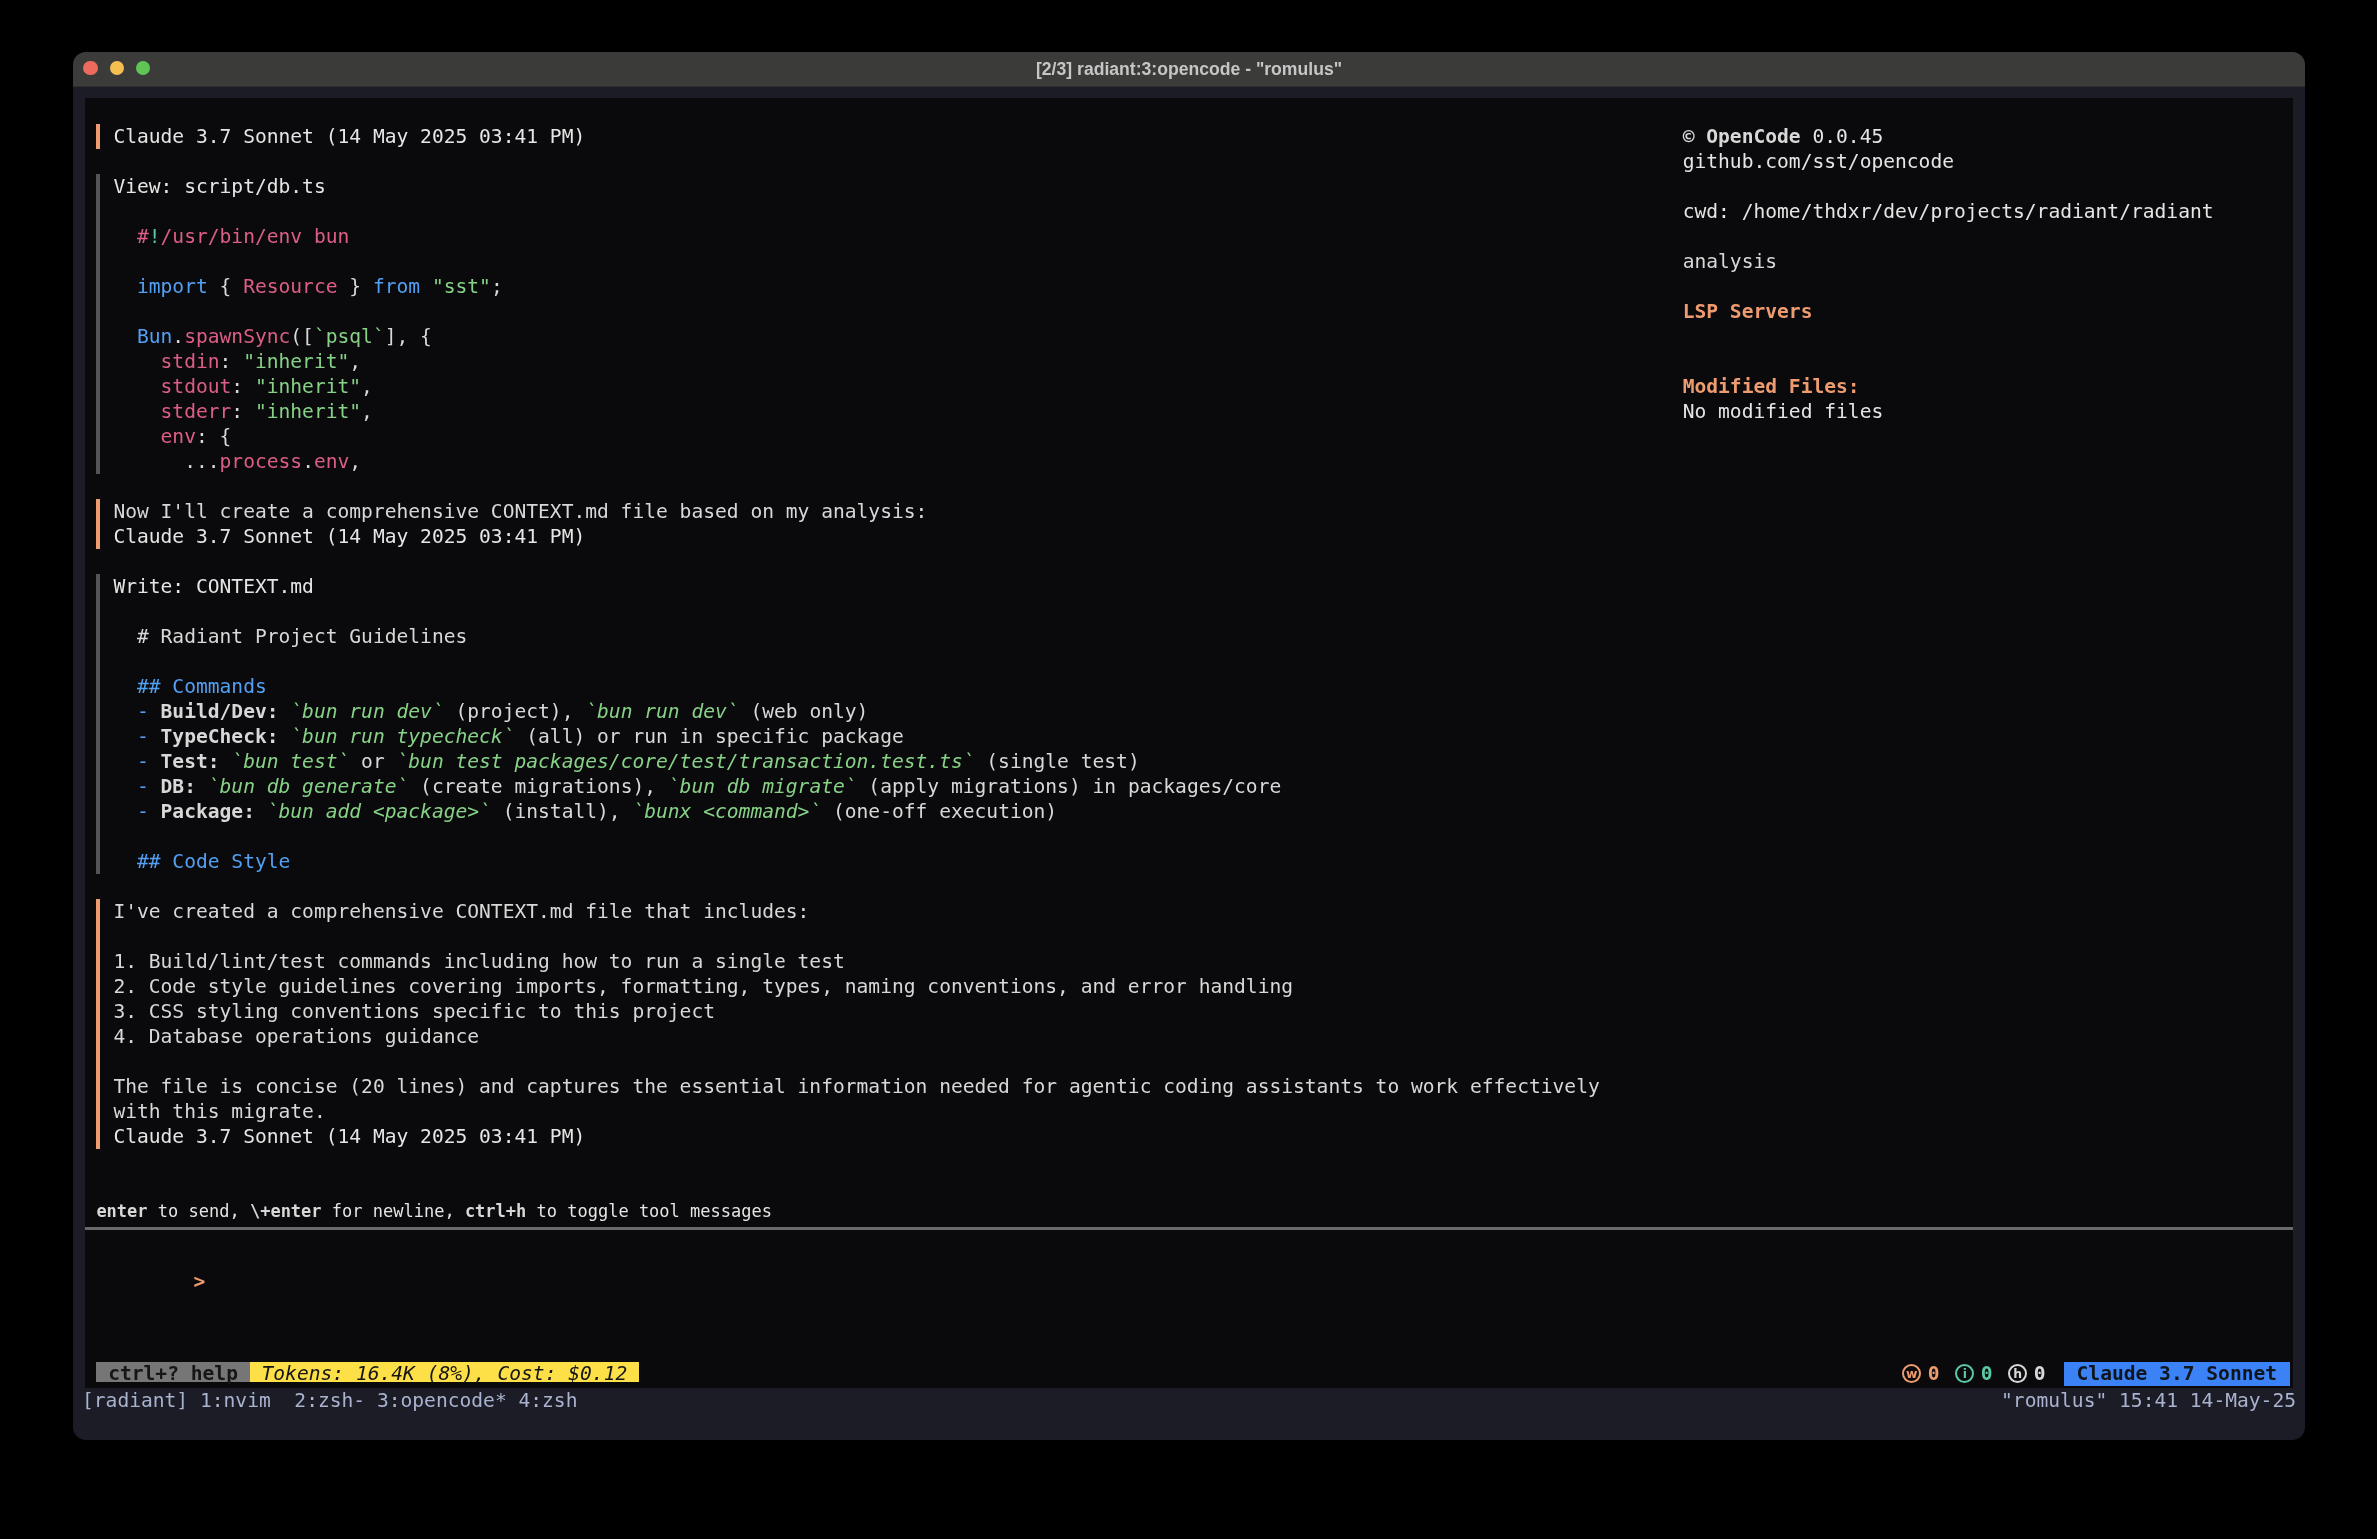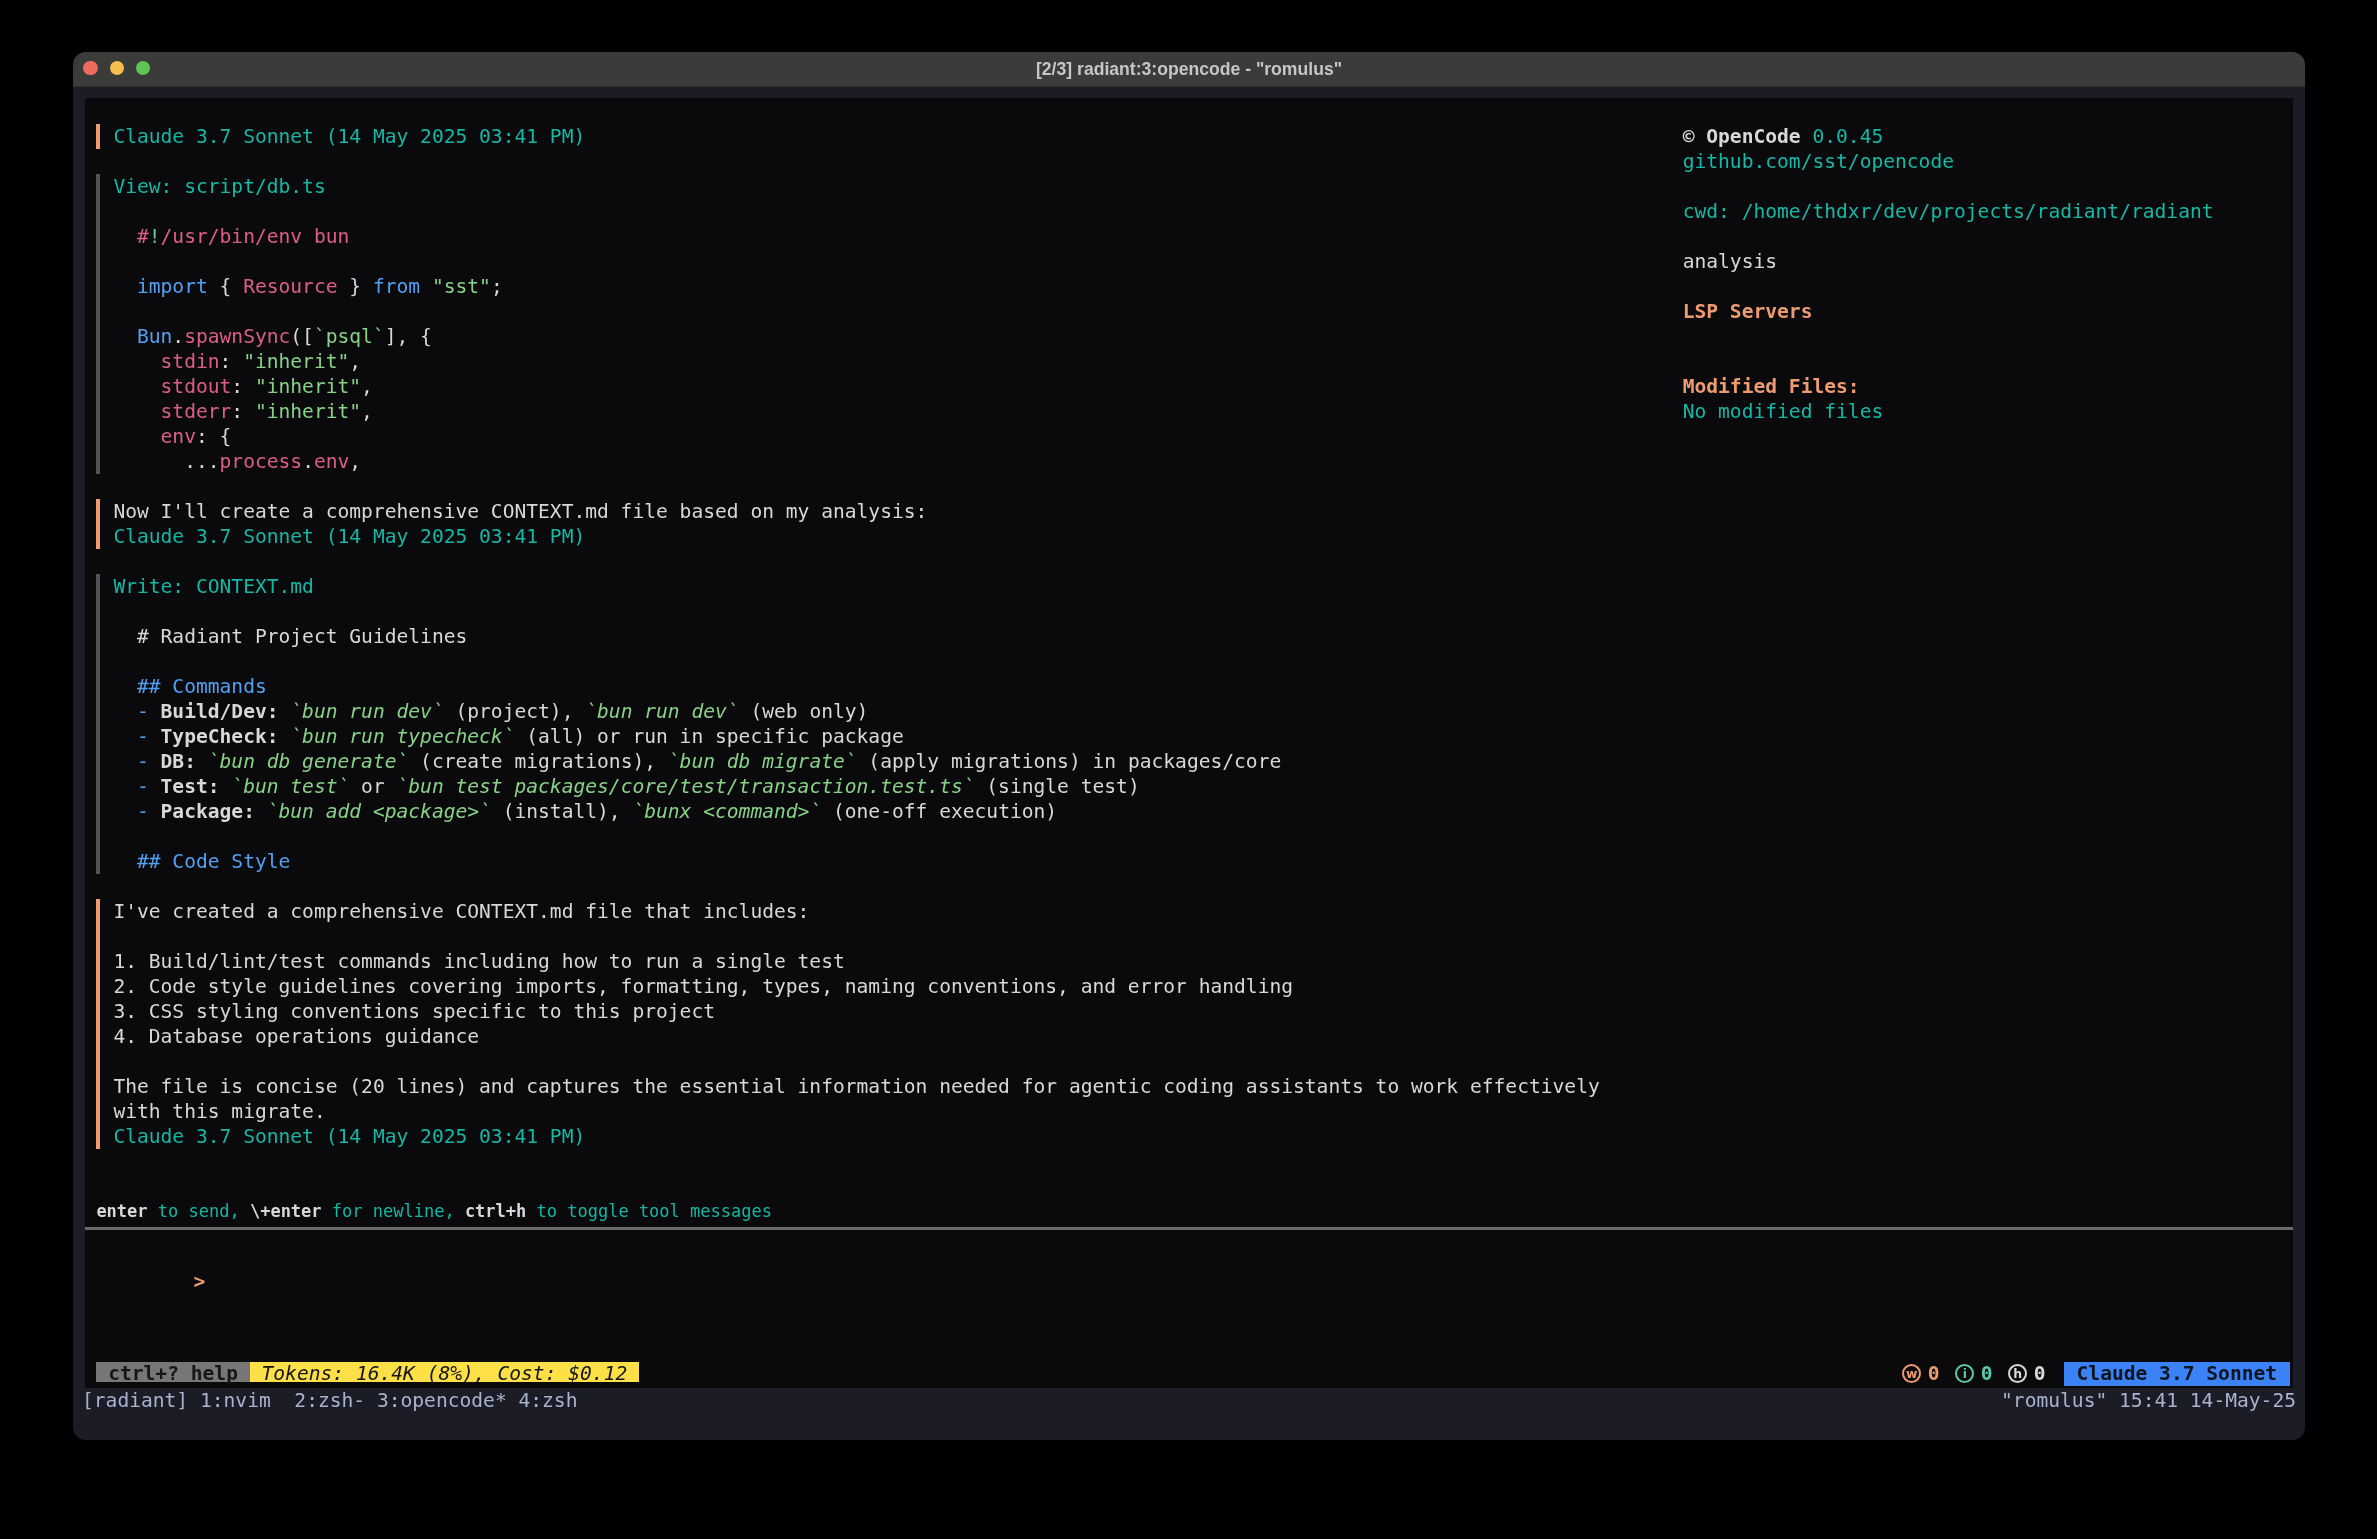--- a/index.html
+++ b/index.html
@@ -13,21 +13,21 @@
   .tl{position:absolute;top:8.5px;width:14.4px;height:14.4px;border-radius:50%;}
   .tl-close{left:10.4px;background:#ed6a5f;}
   .tl-min{left:37px;background:#f5bf4f;}
   .tl-zoom{left:63px;background:#61c555;}
   .title{position:absolute;left:0;right:0;top:0;height:34px;line-height:34px;text-align:center;
          font-family:"Liberation Sans",sans-serif;font-weight:bold;font-size:17.6px;color:#c6c6c6;}
   
   .app{position:absolute;left:11.7px;top:46px;width:2208px;height:1290px;background:#0a0a0c;}
   .line{white-space:pre;height:25px;font-size:19.6px;line-height:25px;}
   
-  .c-white{color:#d8d8d8}.c-gray{color:#14b8a6}.c-orange{color:#ef9b70}
+  .c-white{color:#d8d8d8}.c-gray{color:#e5e5e5}.c-orange{color:#ef9b70}
   .c-blue{color:#53a0f3}.c-pink{color:#dc5e86}.c-green{color:#87d287}.c-teal{color:#5bc8a7}
   .b{font-weight:bold}.i{font-style:italic}
   
   .chat-log{position:absolute;left:11.7px;top:26px;width:1572px;}
   .block{border-left:4.6px solid #555;padding-left:13px;margin-bottom:25px;}
   .accent-orange{border-left-color:#ef9b70;}
   .accent-gray{border-left-color:#545454;}
   
   .sidebar{position:absolute;left:1598px;top:26px;right:13px;}
   
@@ -92,22 +92,22 @@
             <div class="line"><span class="c-gray">Claude 3.7 Sonnet (14 May 2025 03:41 PM)</span></div>
           </div>
           <div class="block accent-gray">
             <div class="line"><span class="c-gray">Write: CONTEXT.md</span></div>
             <div class="line">&nbsp;</div>
             <div class="line"><span class="c-white">  # Radiant Project Guidelines</span></div>
             <div class="line">&nbsp;</div>
             <div class="line"><span class="c-blue">  ## Commands</span></div>
             <div class="line"><span class="c-blue">  - </span><span class="c-white b">Build/Dev:</span><span class="c-white"> </span><span class="c-green i">`bun run dev`</span><span class="c-white"> (project), </span><span class="c-green i">`bun run dev`</span><span class="c-white"> (web only)</span></div>
             <div class="line"><span class="c-blue">  - </span><span class="c-white b">TypeCheck:</span><span class="c-white"> </span><span class="c-green i">`bun run typecheck`</span><span class="c-white"> (all) or run in specific package</span></div>
+            <div class="line"><span class="c-blue">  - </span><span class="c-white b">Test:</span><span class="c-white"> </span><span class="c-green i">`bun test`</span><span class="c-white"> or </span><span class="c-green i">`bun test packages/core/test/transaction.test.ts`</span><span class="c-white"> (single test)</span></div>
             <div class="line"><span class="c-blue">  - </span><span class="c-white b">DB:</span><span class="c-white"> </span><span class="c-green i">`bun db generate`</span><span class="c-white"> (create migrations), </span><span class="c-green i">`bun db migrate`</span><span class="c-white"> (apply migrations) in packages/core</span></div>
-            <div class="line"><span class="c-blue">  - </span><span class="c-white b">Test:</span><span class="c-white"> </span><span class="c-green i">`bun test`</span><span class="c-white"> or </span><span class="c-green i">`bun test packages/core/test/transaction.test.ts`</span><span class="c-white"> (single test)</span></div>
             <div class="line"><span class="c-blue">  - </span><span class="c-white b">Package:</span><span class="c-white"> </span><span class="c-green i">`bun add &lt;package&gt;`</span><span class="c-white"> (install), </span><span class="c-green i">`bunx &lt;command&gt;`</span><span class="c-white"> (one-off execution)</span></div>
             <div class="line">&nbsp;</div>
             <div class="line"><span class="c-blue">  ## Code Style</span></div>
           </div>
           <div class="block accent-orange">
             <div class="line"><span class="c-white">I've created a comprehensive CONTEXT.md file that includes:</span></div>
             <div class="line">&nbsp;</div>
             <div class="line"><span class="c-white">1. Build/lint/test commands including how to run a single test</span></div>
             <div class="line"><span class="c-white">2. Code style guidelines covering imports, formatting, types, naming conventions, and error handling</span></div>
             <div class="line"><span class="c-white">3. CSS styling conventions specific to this project</span></div>

